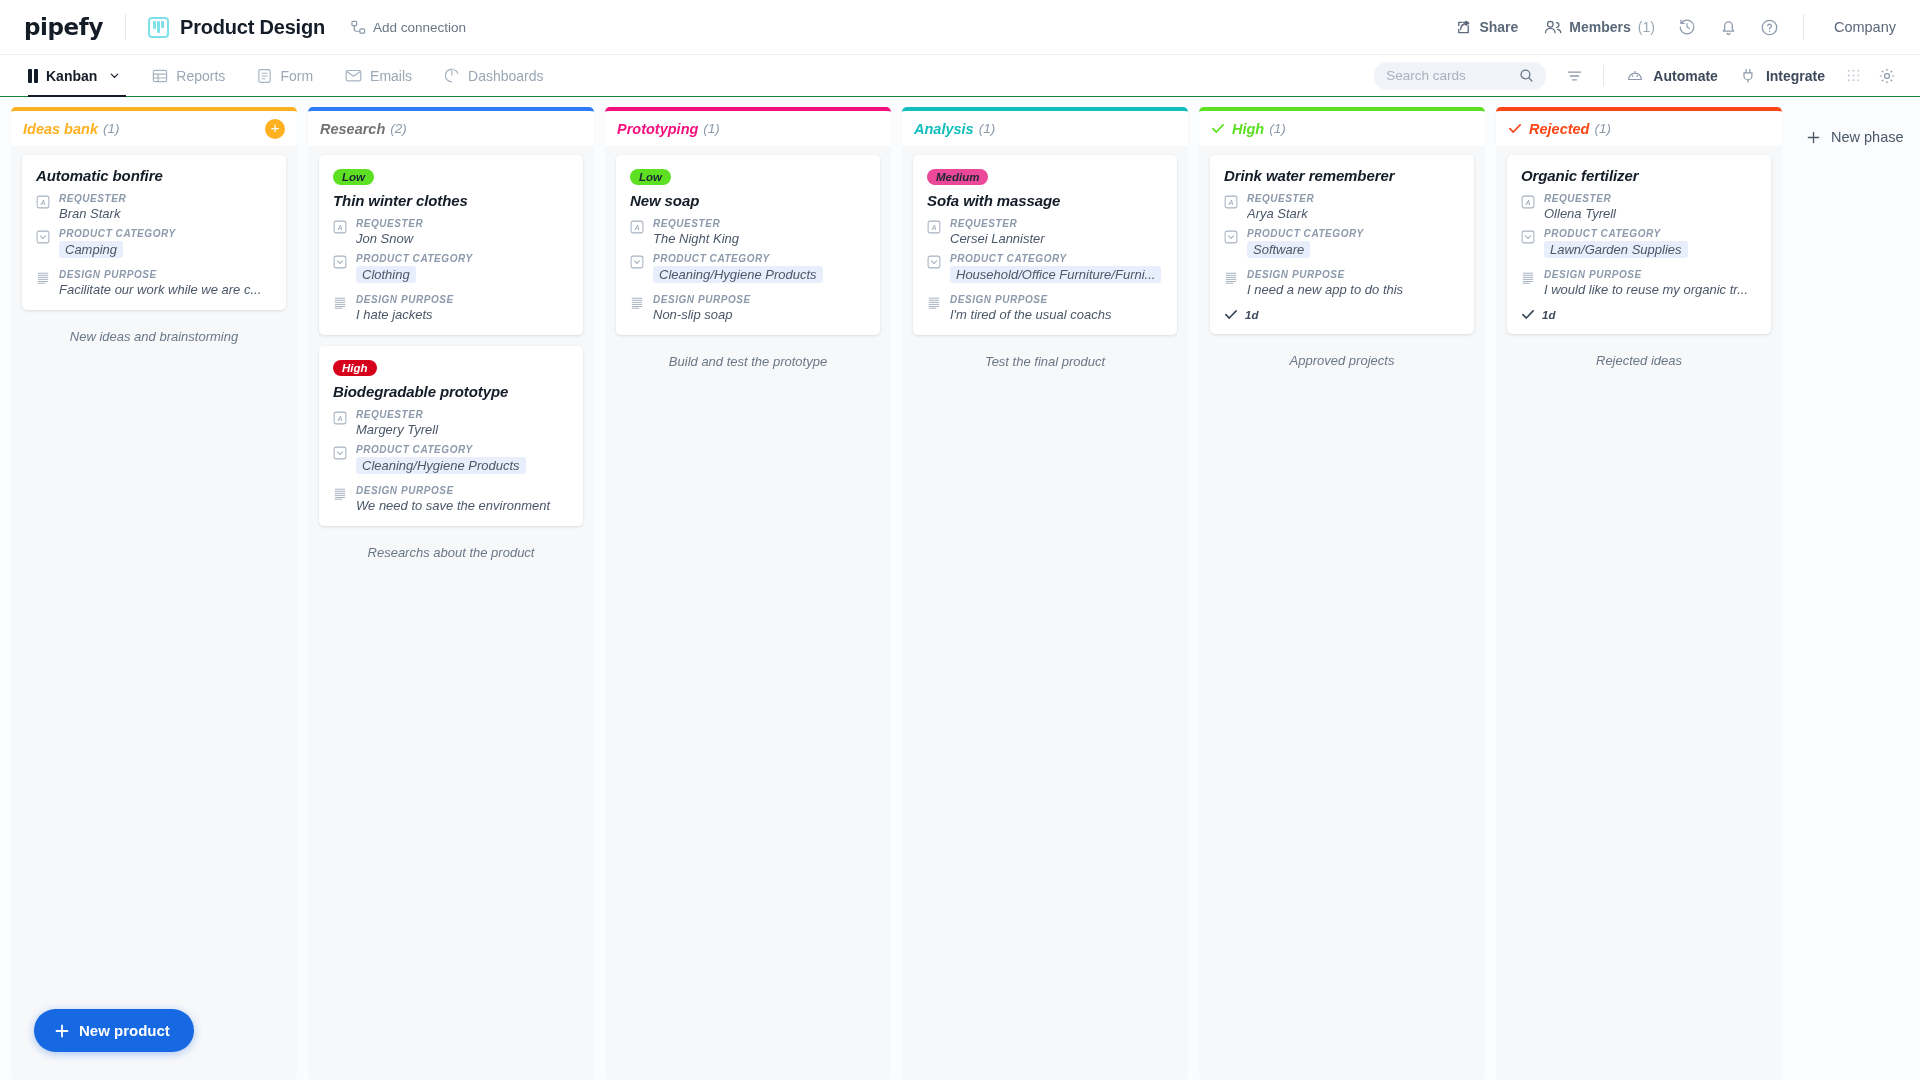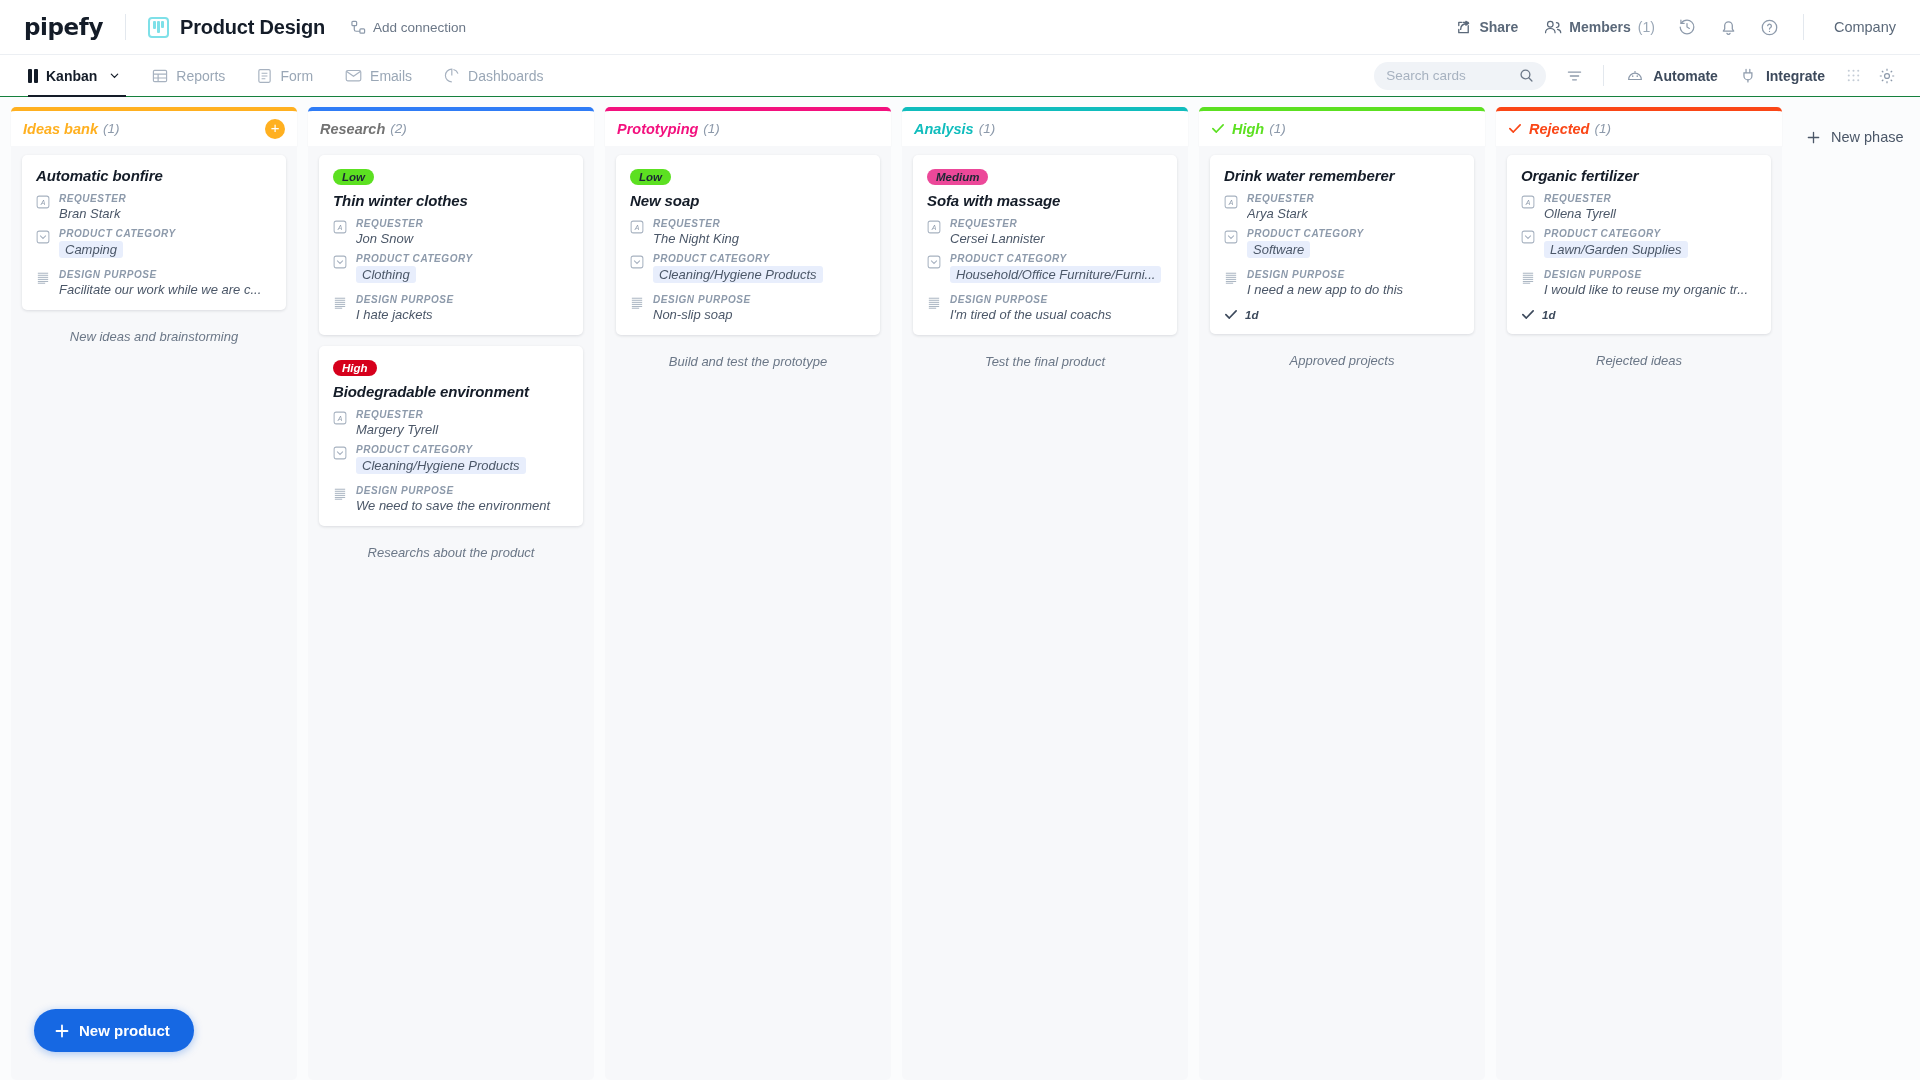--- a/index.html
+++ b/index.html
@@ -462,21 +462,21 @@
           <span class="fld-icon">
                 <svg width="14" height="14" viewBox="0 0 15 15" fill="none" stroke="#a7b2c0" stroke-width="1.05" stroke-linecap="round">
                   <path d="M2.4 2.4h10.2M2.4 4.6h10.2M2.4 6.8h10.2M2.4 9h10.2M2.4 11.2h10.2M2.4 13.1h7"></path>
                 </svg>
               </span>
           <span class="fld-body">
             <div class="fld-label">DESIGN PURPOSE</div>
             <div class="fld-value">I hate jackets</div>
           </span>
         </div></div>
-          <div class="card"><span class="label-pill" style="background:#d6001c;color:#ffffff">High</span><div class="card-title">Biodegradable environment</div><div class="field">
+          <div class="card"><span class="label-pill" style="background:#d6001c;color:#ffffff">High</span><div class="card-title">Biodegradable prototype</div><div class="field">
           <span class="fld-icon">
                 <svg width="14" height="14" viewBox="0 0 15 15" fill="none" stroke="#a7b2c0" stroke-width="1.1">
                   <rect x="1.2" y="1.2" width="12.6" height="12.6" rx="2.2"></rect>
                   <text x="7.5" y="10.4" font-size="7.4" fill="#8d9aab" stroke="none" text-anchor="middle" font-family="Liberation Sans, sans-serif">A</text>
                 </svg>
               </span>
           <span class="fld-body">
             <div class="fld-label">REQUESTER</div>
             <div class="fld-value">Margery Tyrell</div>
           </span>

